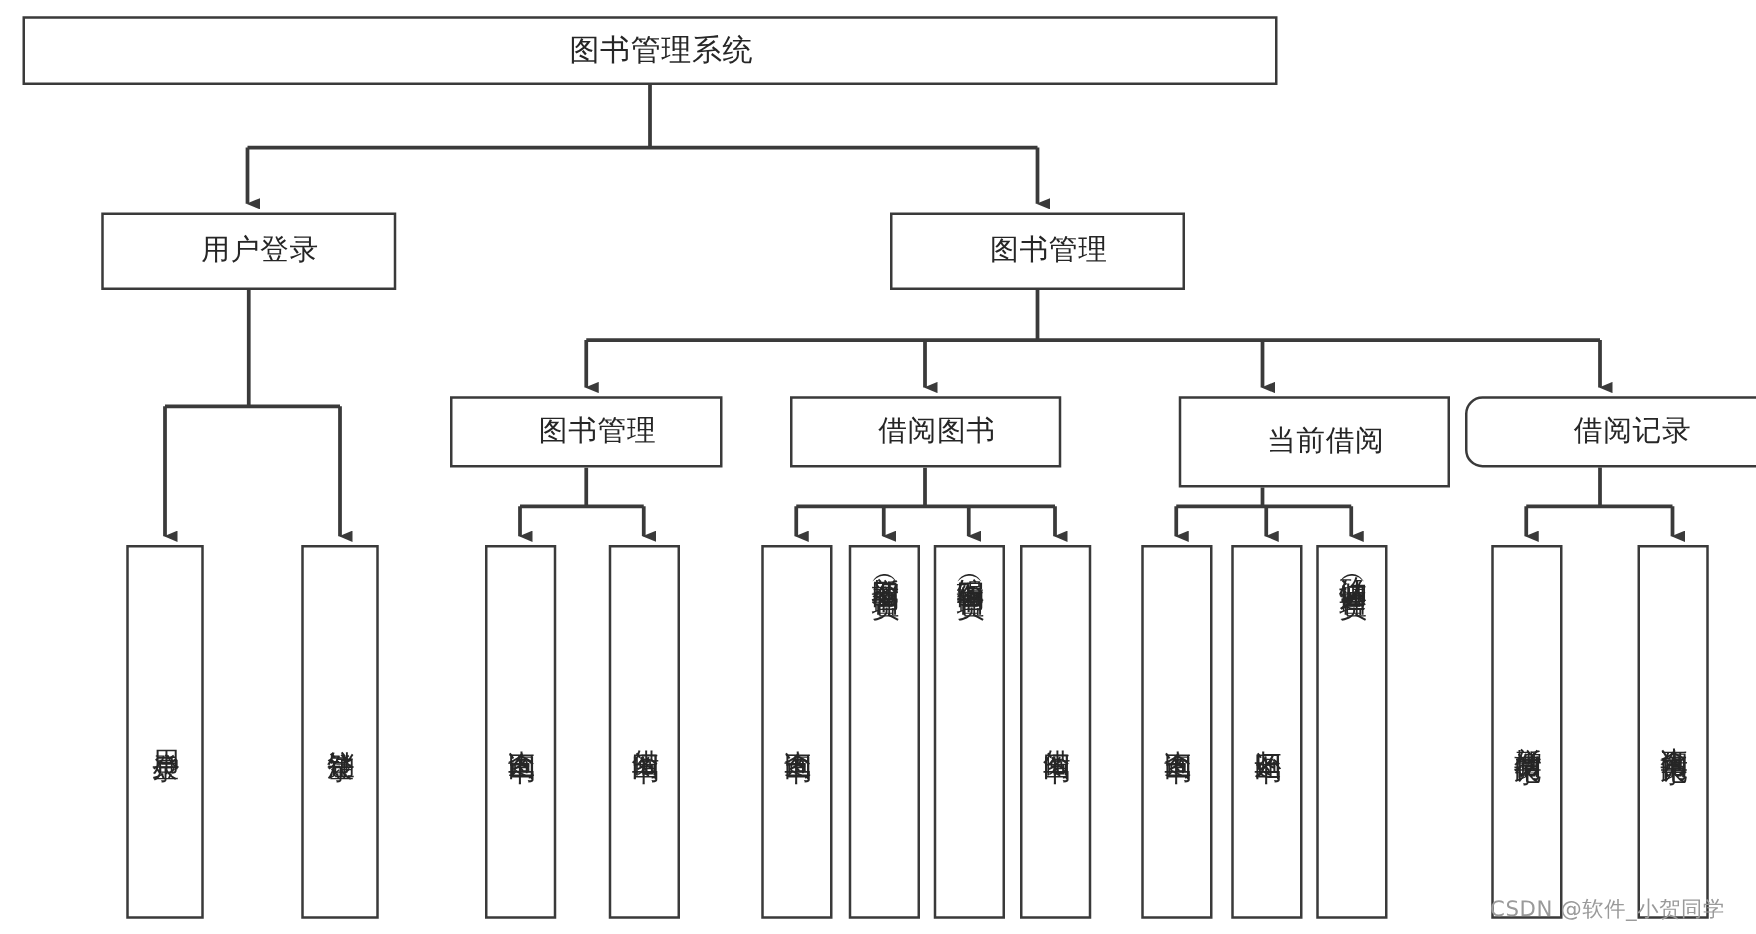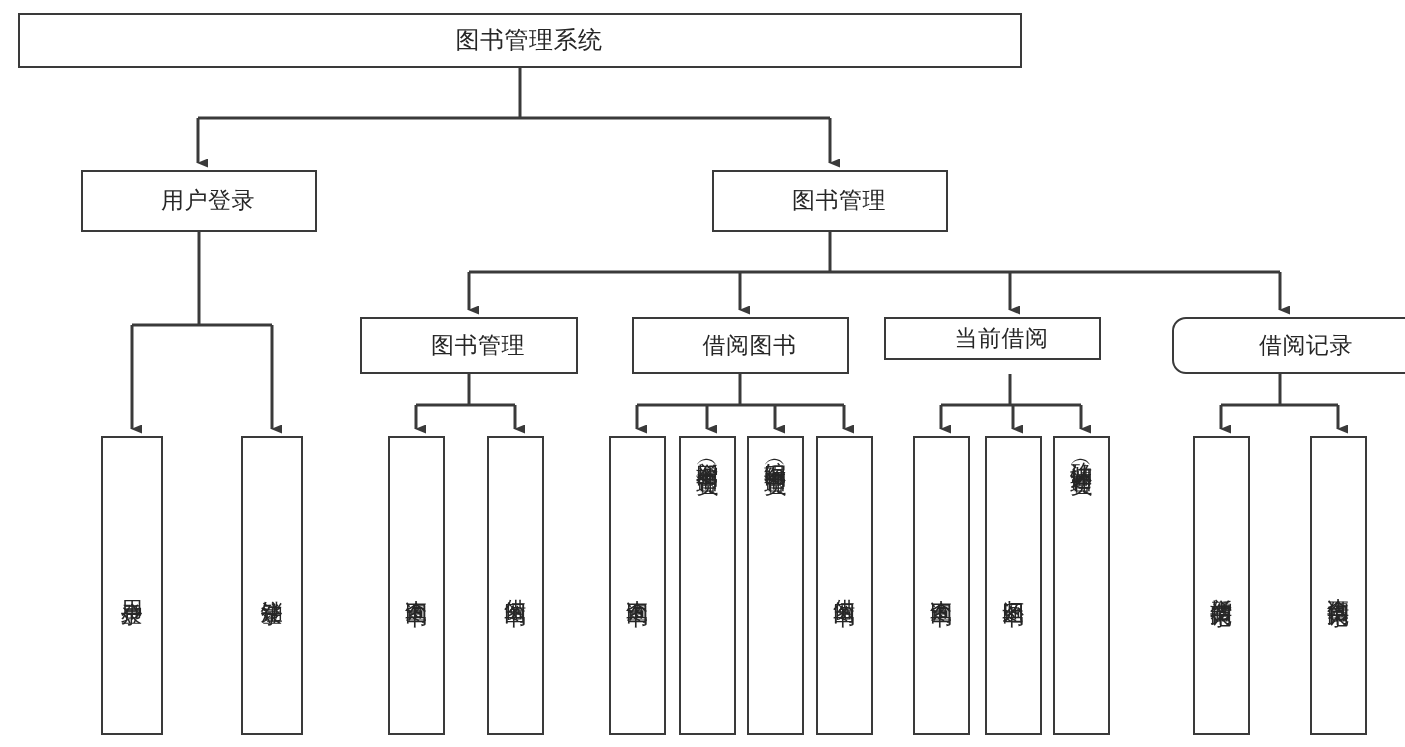--- a/index.html
+++ b/index.html
@@ -125,31 +125,32 @@
     </g>
   </svg>
 
   <div class="node horiz root" style="left: 18px; top: 13px; width: 1004px; height: 55px;">图书管理系统</div>
 
   <div class="node horiz" style="left: 81px; top: 170px; width: 236px; height: 62px;">用户登录</div>
   <div class="node horiz" style="left: 712px; top: 170px; width: 236px; height: 62px;">图书管理</div>
 
   <div class="node horiz" style="left: 360px; top: 317px; width: 218px; height: 57px;">图书管理</div>
   <div class="node horiz" style="left: 632px; top: 317px; width: 217px; height: 57px;">借阅图书</div>
-  <div class="node horiz" style="left: 884px; top: 317px; width: 217px; height: 43px;">当前借阅</div>
+  <div class="node horiz" style="left: 943px; top: 317px; width: 217px; height: 73px;">当前借阅</div>
   <div class="node horiz" style="left: 1172px; top: 317px; width: 250px; height: 57px; border-radius: 14px;">借阅记录</div>
 
   <div class="node vert centered" style="left: 101px; top: 436px; width: 62px; height: 299px;">用户登录</div>
   <div class="node vert centered" style="left: 241px; top: 436px; width: 62px; height: 299px;">注销登录</div>
   <div class="node vert centered" style="left: 388px; top: 436px; width: 57px; height: 299px;">查询图书</div>
   <div class="node vert centered" style="left: 487px; top: 436px; width: 57px; height: 299px;">借阅图书</div>
   <div class="node vert centered" style="left: 609px; top: 436px; width: 57px; height: 299px;">查询图书</div>
   <div class="node vert" style="left: 679px; top: 436px; width: 57px; height: 299px;">新增图书（管理员）</div>
   <div class="node vert" style="left: 747px; top: 436px; width: 57px; height: 299px;">编辑图书（管理员）</div>
   <div class="node vert centered" style="left: 816px; top: 436px; width: 57px; height: 299px;">借阅图书</div>
   <div class="node vert centered" style="left: 913px; top: 436px; width: 57px; height: 299px;">查询图书</div>
   <div class="node vert centered" style="left: 985px; top: 436px; width: 57px; height: 299px;">归还图书</div>
   <div class="node vert" style="left: 1053px; top: 436px; width: 57px; height: 299px;">确认归还（管理员）</div>
   <div class="node vert centered" style="left: 1193px; top: 436px; width: 57px; height: 299px;">新增借阅记录</div>
   <div class="node vert centered" style="left: 1310px; top: 436px; width: 57px; height: 299px;">查询借阅记录</div>
 
+  <div class="watermark" style="left: 1192px; top: 716px;">CSDN @软件_小贺同学</div>
 
 </div>
 
 </body></html>

